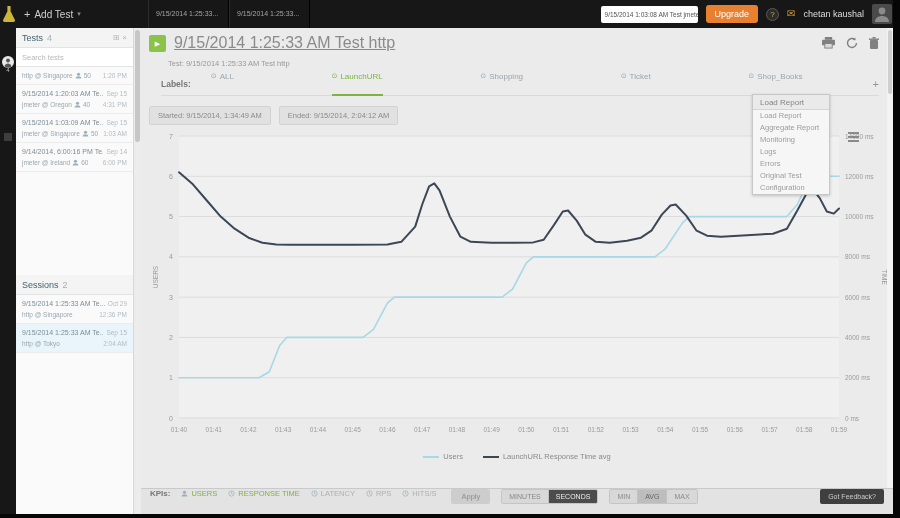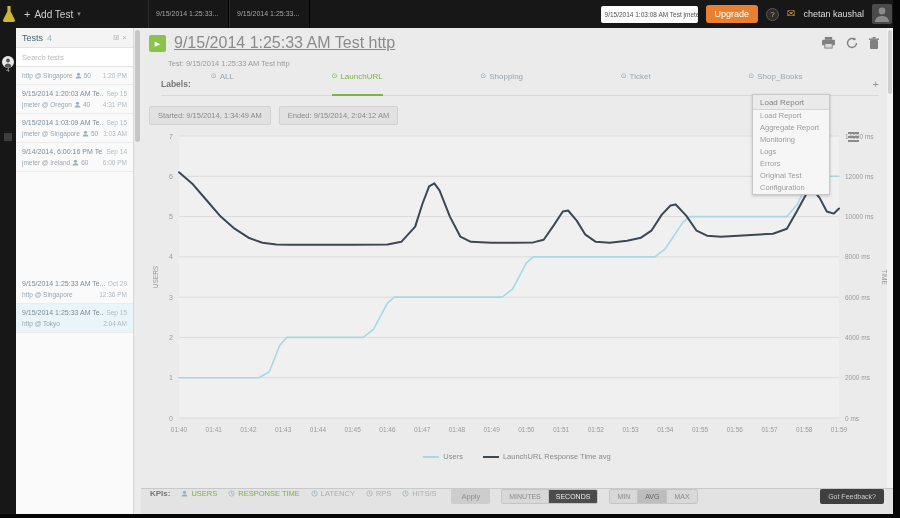--- a/index.html
+++ b/index.html
@@ -233,20 +233,24 @@
                   <circle cx="5" cy="3.2" r="2.3" fill="currentColor"></circle>
                   <path d="M.8 9.4c0-2.3 1.9-3.5 4.2-3.5s4.2 1.2 4.2 3.5z" fill="currentColor"></path>
                 </svg>
               </span>
               <span>60</span>
             </span>
             <span class="dt">6:00 PM</span>
           </div>
         </div>
       </div>
+    <div class="side-head">
+      <span class="ht">Sessions</span>
+      <span class="hc">2</span>
+    </div>
     <div class="list">
         <div class="test-item">
           <div class="row">
             <span class="nm">9/15/2014 1:25:33 AM Te...</span>
             <span class="dt">Oct 29</span>
           </div>
           <div class="row">
             <span class="loc">http @ Singapore</span>
             <span class="dt">12:36 PM</span>
           </div>

